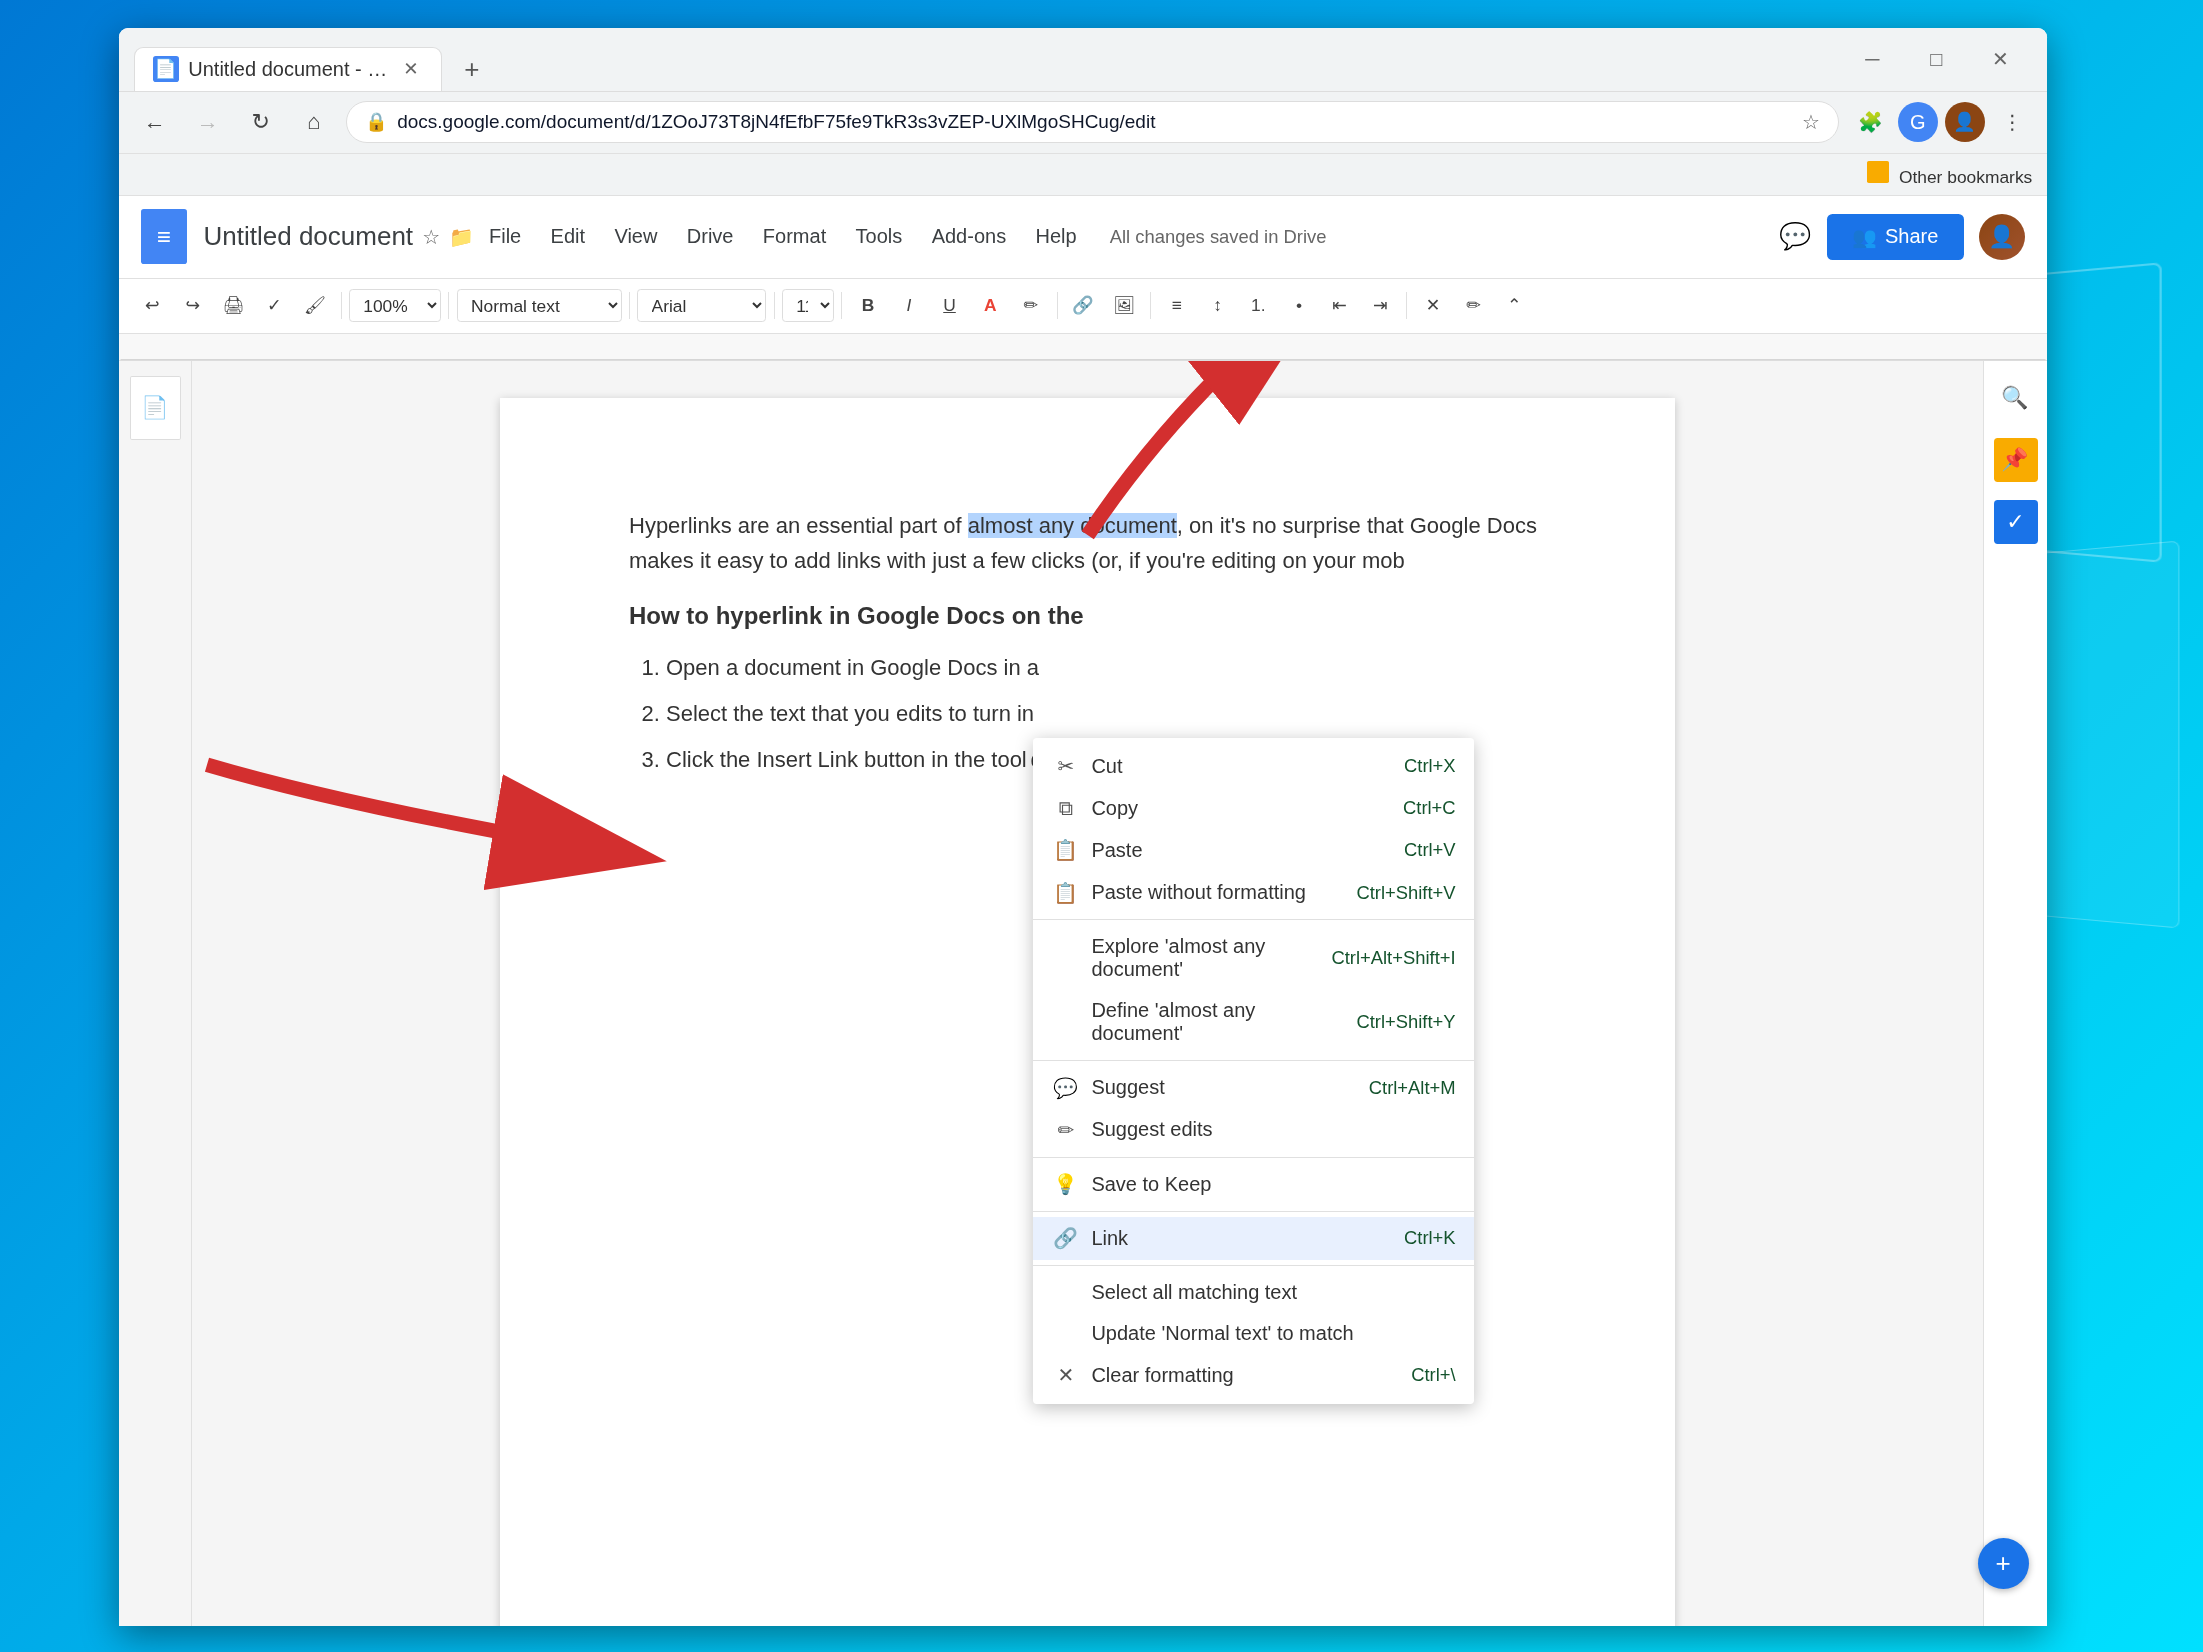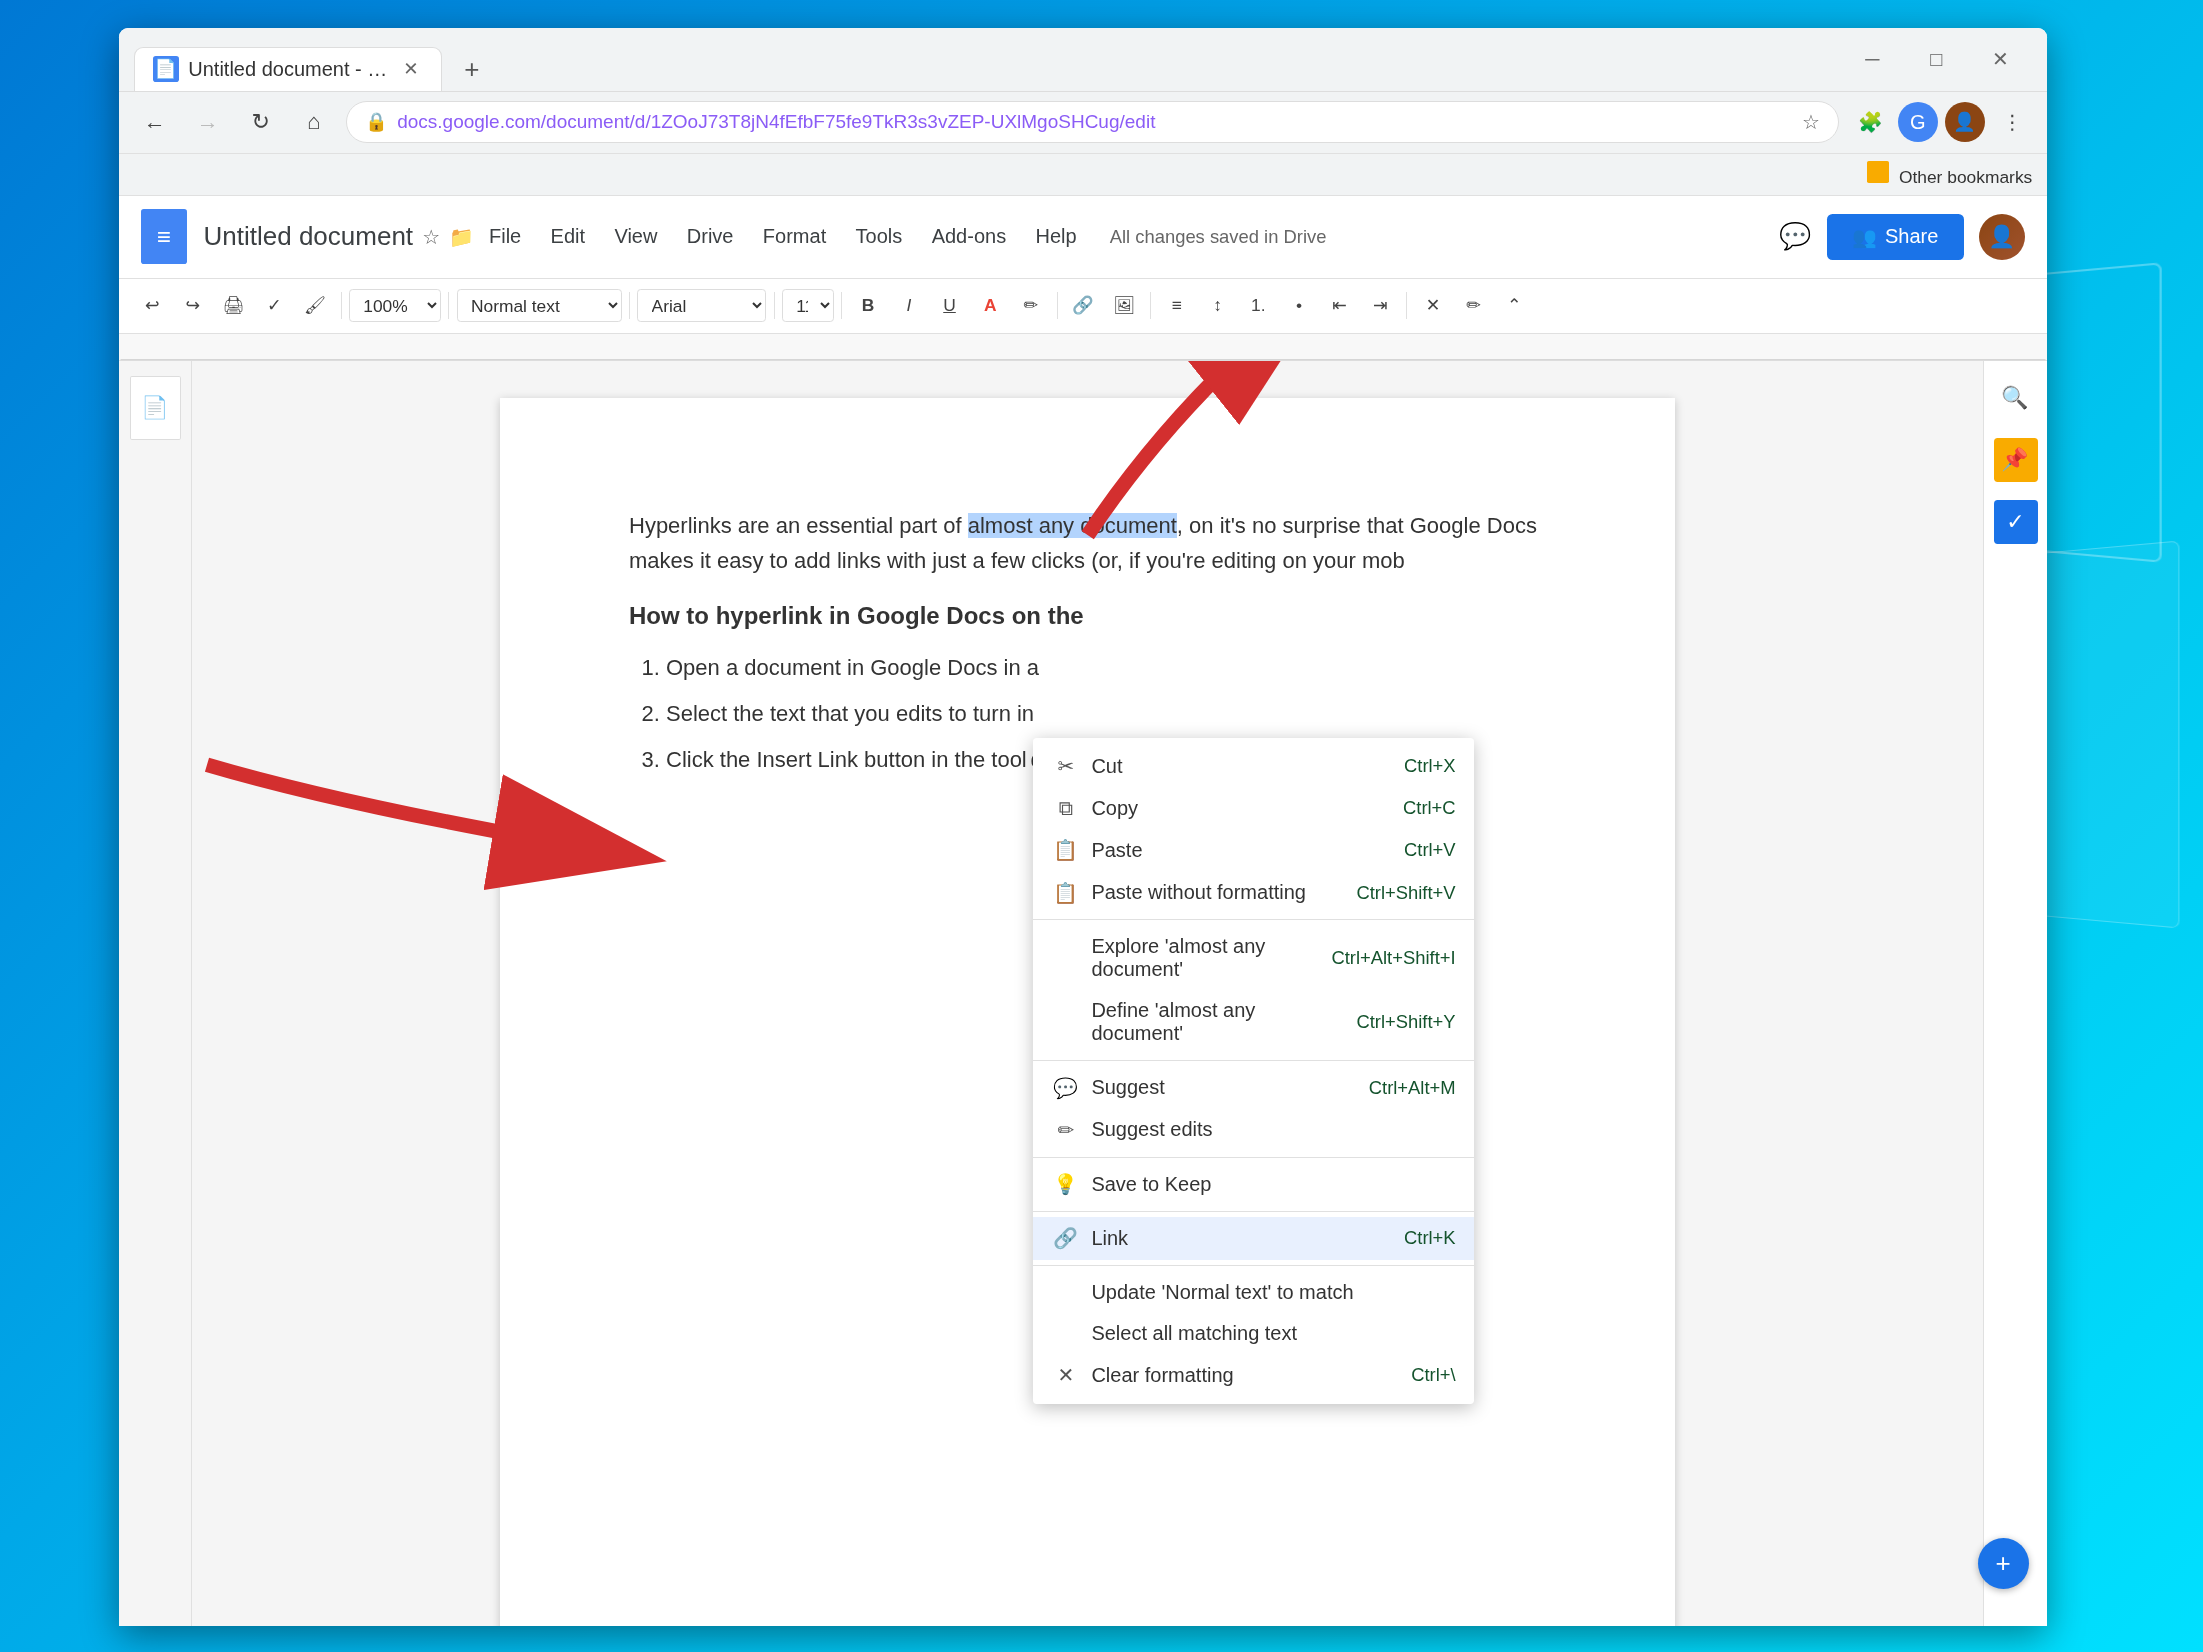--- a/index.html
+++ b/index.html
@@ -159,21 +159,21 @@
       border-radius: 27.5px;
       display: flex;
       align-items: center;
       padding: 0 18.4px;
       gap: 9.2px;
       font-size: 20px;
       color: #333;
     }
 
     .address-lock { color: #555; font-size: 18.4px; }
-    .address-text { flex: 1; font-size: 19px; color: #8b5cf6; }
+    .address-text { flex: 1; font-size: 19px; color: #0f172a; }
 
     .nav-right-icons {
       display: flex;
       gap: 7.3px;
       align-items: center;
     }
 
     .nav-icon {
       width: 40px;
       height: 40px;
@@ -767,26 +767,26 @@
               <div class="ctx-item active">
                 <span class="ctx-icon">🔗</span>
                 <span class="ctx-label">Link</span>
                 <span class="ctx-shortcut">Ctrl+K</span>
               </div>
 
               <div class="ctx-divider"></div>
 
               <div class="ctx-item">
                 <span class="ctx-icon"></span>
+                <span class="ctx-label">Select all matching text</span>
+              </div>
+
+              <div class="ctx-item">
+                <span class="ctx-icon"></span>
                 <span class="ctx-label">Update 'Normal text' to match</span>
-              </div>
-
-              <div class="ctx-item">
-                <span class="ctx-icon"></span>
-                <span class="ctx-label">Select all matching text</span>
               </div>
 
               <div class="ctx-item">
                 <span class="ctx-icon">✕</span>
                 <span class="ctx-label">Clear formatting</span>
                 <span class="ctx-shortcut">Ctrl+\</span>
               </div>
 
             </div>
 

